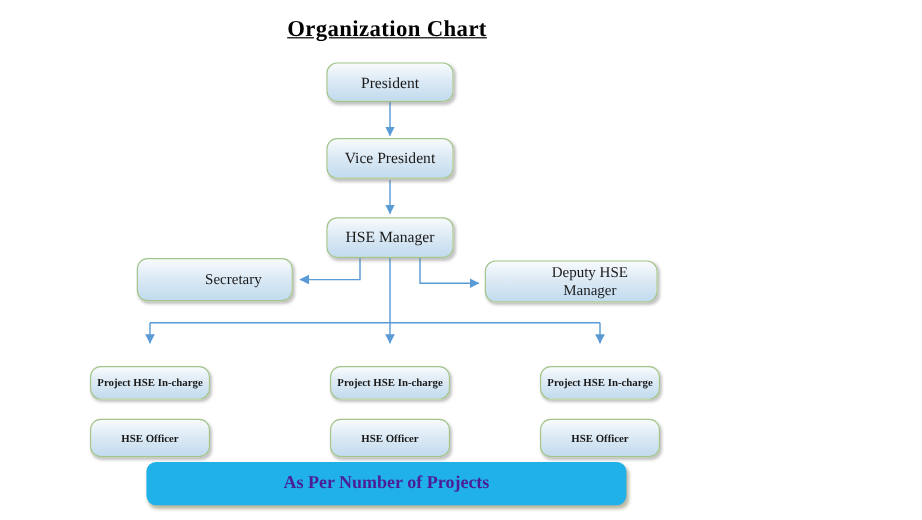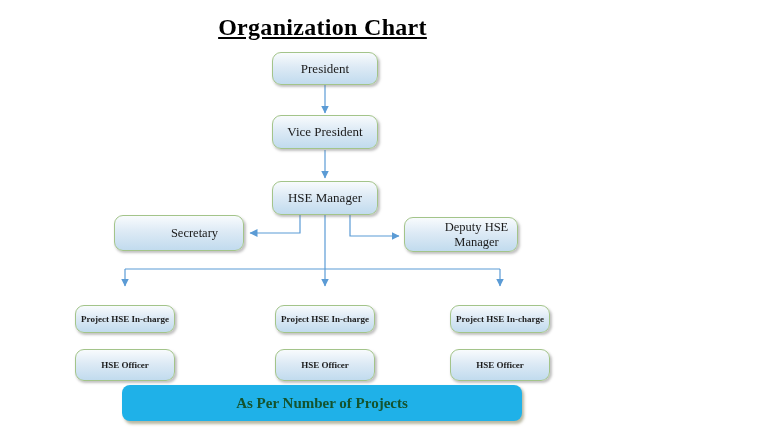--- a/index.html
+++ b/index.html
@@ -14,21 +14,21 @@
     background: #ffffff;
     overflow: hidden;
     font-family: "Liberation Serif", serif;
   }
   .page-title {
     position: absolute;
     left: 0;
     top: 14px;
     width: 645px;
     text-align: center;
-    font-size: 24px;
+    font-size: 19px;
     font-weight: bold;
     color: #000000;
     text-decoration: underline;
     letter-spacing: 0.3px;
   }
   #connector-layer {
     position: absolute;
     left: 0;
     top: 0;
     width: 768px;
@@ -48,40 +48,40 @@
     box-sizing: border-box;
     text-align: center;
   }
   .node.lvl1 { font-size: 13px; }
   .node.lvl2 { font-size: 12.5px; padding-left: 31px; }
   .node.small { font-size: 9px; font-weight: 600; margin-top: 15px; }
   #node-president        { left: 272px; top: 52px;  width: 106px; height: 33px; }
   #node-vice-president   { left: 272px; top: 115px; width: 106px; height: 34px; }
   #node-hse-manager      { left: 272px; top: 181px; width: 106px; height: 34px; }
   #node-secretary        { left: 114px; top: 215px; width: 130px; height: 36px; }
-  #node-deputy           { left: 404px; top: 217px; width: 114px; height: 35px; }
+  #node-deputy           { left: 404px; top: 217px; width: 144px; height: 35px; }
   #node-incharge-0       { left: 75px;  top: 290px; width: 100px; height: 28px; }
   #node-incharge-1       { left: 275px; top: 290px; width: 100px; height: 28px; }
   #node-incharge-2       { left: 450px; top: 290px; width: 100px; height: 28px; }
   #node-officer-0        { left: 75px;  top: 334px; width: 100px; height: 32px; }
   #node-officer-1        { left: 275px; top: 334px; width: 100px; height: 32px; }
   #node-officer-2        { left: 450px; top: 334px; width: 100px; height: 32px; }
   .banner {
     position: absolute;
     left: 122px;
     top: 385px;
     width: 400px;
     height: 36px;
     background: #1fb1e8;
     border-radius: 8px;
     box-shadow: 2px 2.5px 3px rgba(125,125,85,0.55);
     display: flex;
     align-items: center;
     justify-content: center;
-    color: #14532d;
+    color: #4c1d95;
     font-size: 15px;
     font-weight: bold;
   }
 </style>
 </head>
 <body>
 
 <div id="canvas">
 
   <div class="page-title">Organization Chart</div>

